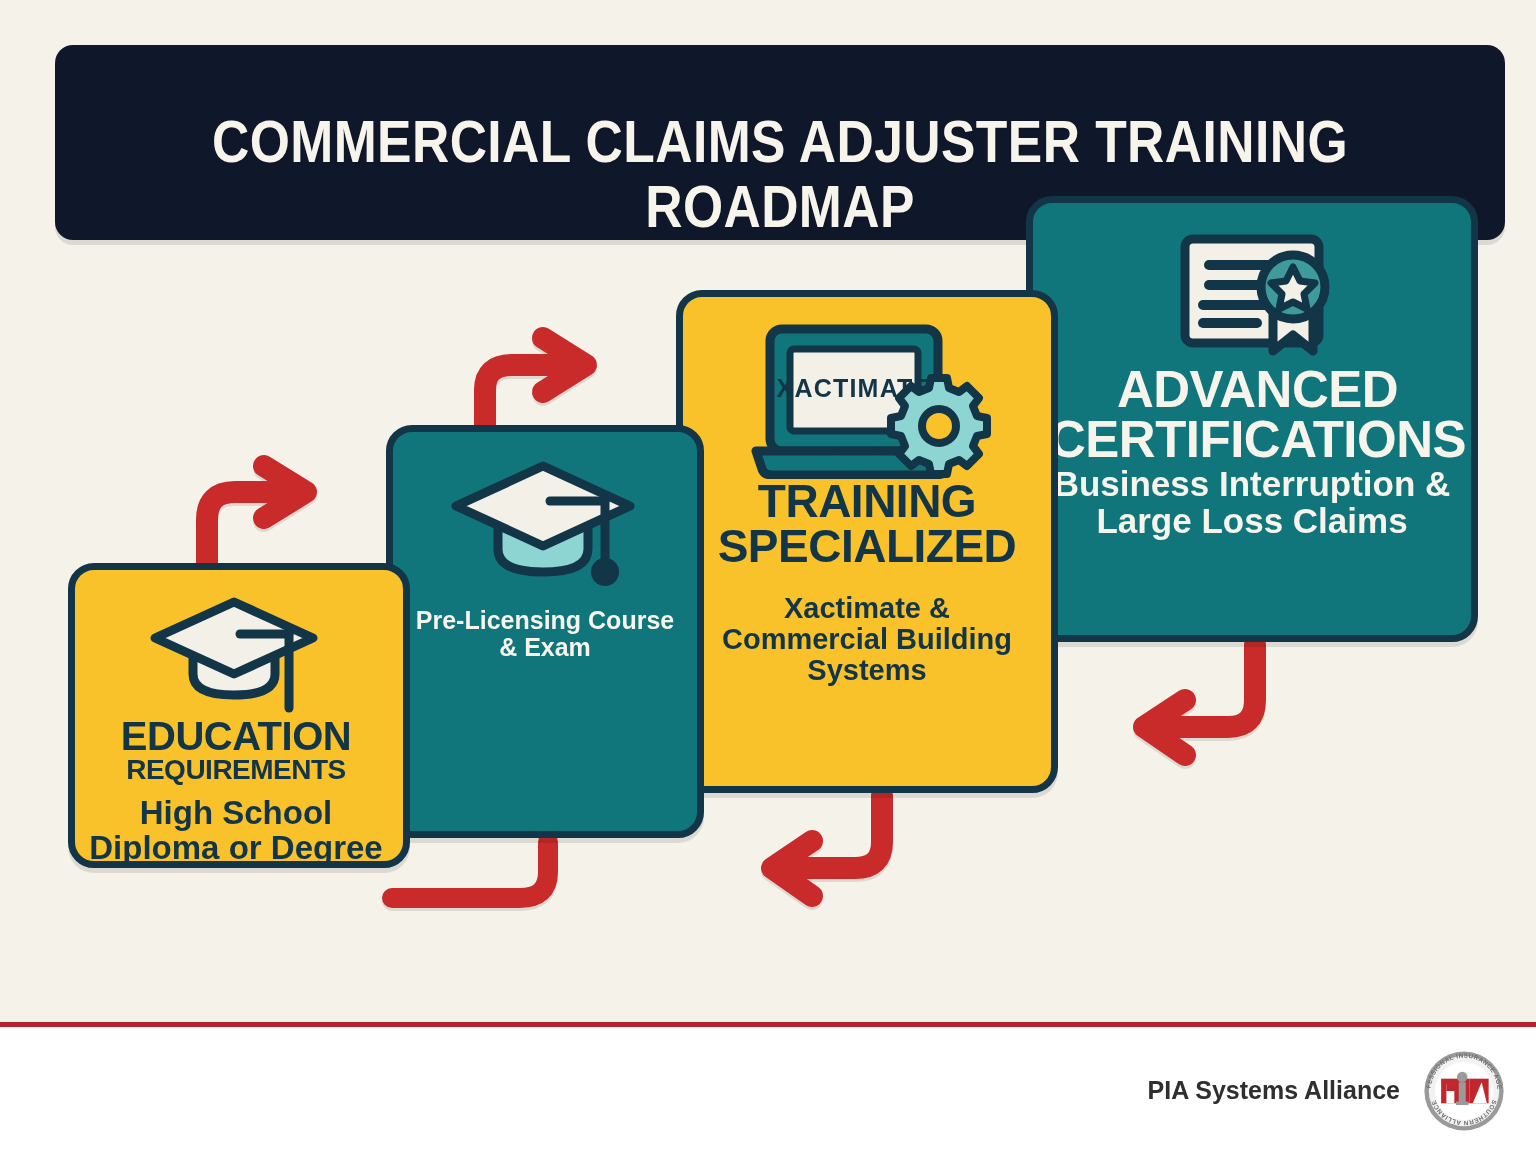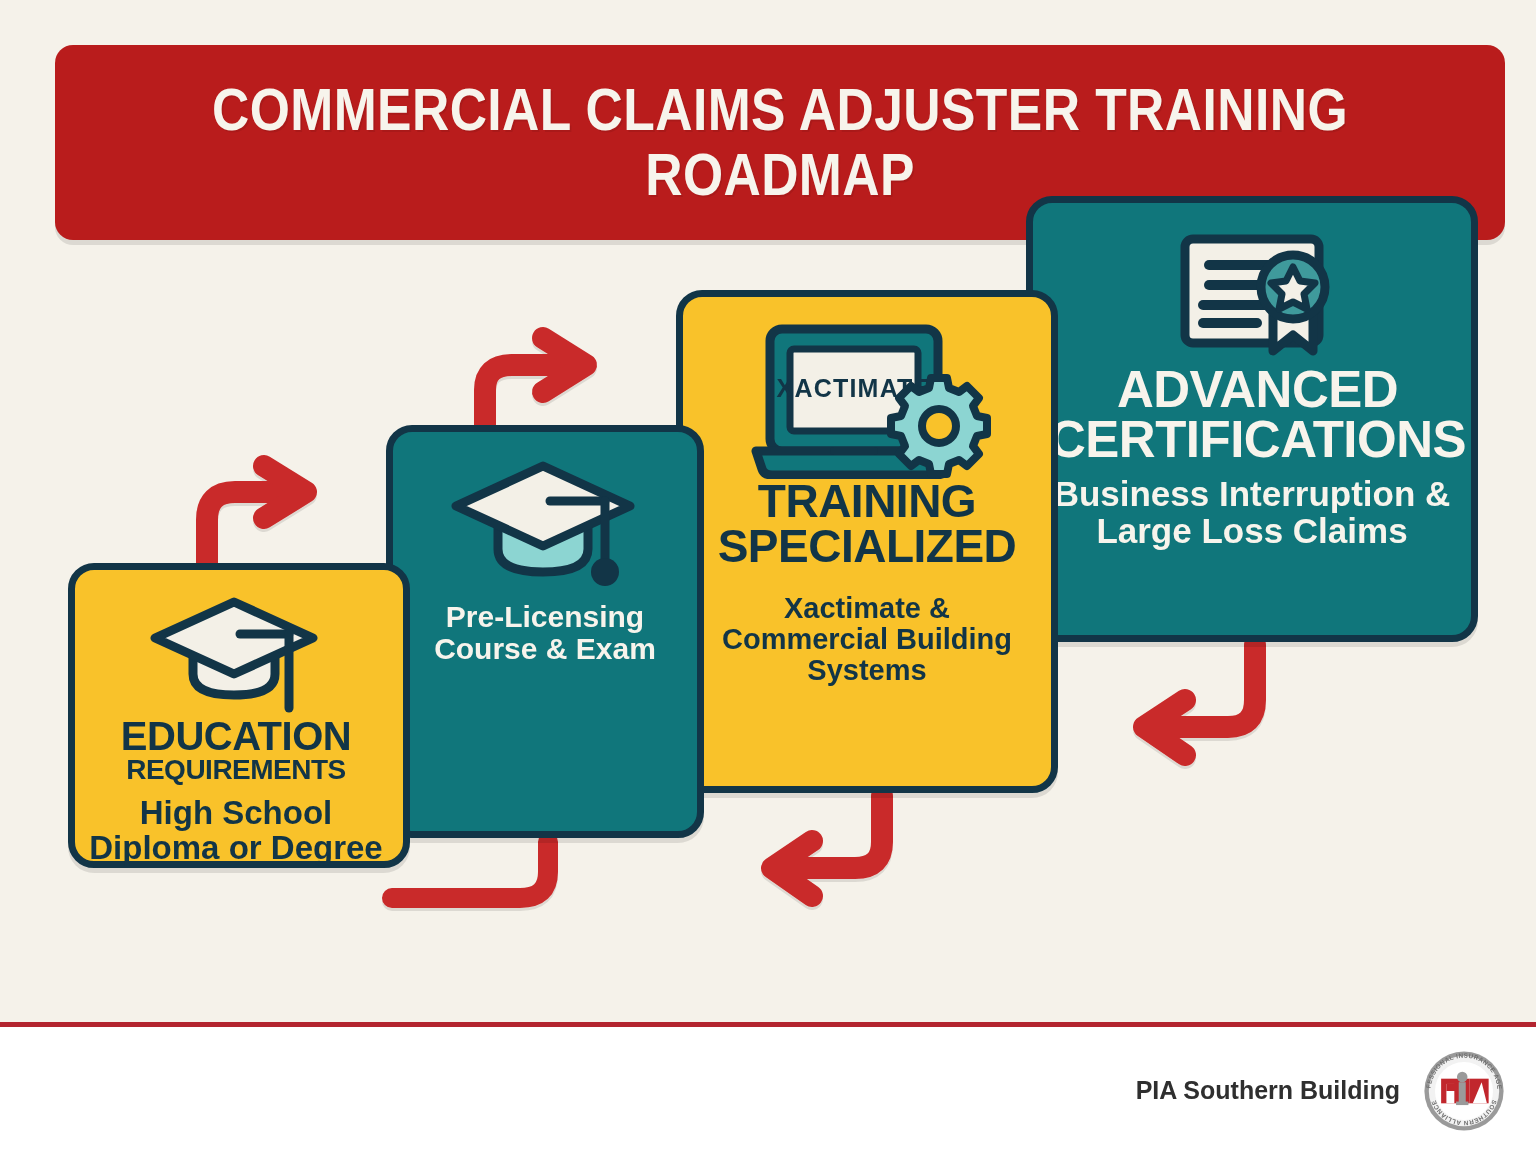--- a/index.html
+++ b/index.html
@@ -23,25 +23,25 @@
     left: 0; top: 0;
     width: 1536px; height: 1023px;
     background: #f5f2ea;
   }
 
   
   .header-banner {
     position: absolute;
     left: 55px; top: 45px;
     width: 1450px; height: 195px;
-    background: #b91c1c;
+    background: #0f172a;
     border-radius: 18px;
     box-shadow: 0 5px 0 rgba(0,0,0,0.10);
     display: flex;
-    align-items: center;
+    align-items: flex-end;
     justify-content: center;
     z-index: 2;
   }
   .header-title {
     color: #f7f4ec;
     font-size: 60px;
     font-weight: 700;
     letter-spacing: 0.5px;
     line-height: 1.08;
     text-align: center;
@@ -95,39 +95,39 @@
   #card-education .card-title .line2 { font-size: 28px; }
   #card-education .card-sub { font-size: 33px; margin-top: 12px; }
 
   
   #card-licensing {
     left: 386px; top: 425px;
     width: 318px; height: 413px;
     z-index: 6;
   }
   #card-licensing .card-title { font-size: 44px; }
-  #card-licensing .card-sub { font-size: 30px; margin-top: 2px; }
+  #card-licensing .card-sub { font-size: 25px; margin-top: 8px; }
 
   
   #card-specialized {
     left: 676px; top: 290px;
     width: 382px; height: 503px;
     z-index: 5;
   }
   #card-specialized .card-title { font-size: 46px; }
   #card-specialized .card-sub { font-size: 29px; margin-top: 24px; }
 
   
   #card-advanced {
     left: 1026px; top: 196px;
     width: 452px; height: 446px;
     z-index: 4;
   }
   #card-advanced .card-title { font-size: 51px; margin-left: 11px; }
-  #card-advanced .card-sub { font-size: 35px; margin-top: 10px; }
+  #card-advanced .card-sub { font-size: 35px; }
 
   
   .footer-rule {
     position: absolute;
     left: 0; top: 1022px;
     width: 1536px; height: 5px;
     background: #b3242f;
     z-index: 10;
   }
   .footer {
@@ -263,21 +263,21 @@
     <div class="card-title">
       <div>EDUCATION</div>
       <div class="line2">REQUIREMENTS</div>
     </div>
     <div class="card-sub">High School Diploma or Degree</div>
   </div>
 
   <div class="footer-rule"></div>
   <div class="footer">
     <div class="footer-text">
-      <div class="footer-org">PIA Southern Building</div>
+      <div class="footer-org">PIA Systems Alliance</div>
     </div>
     <div class="footer-logo">
       <svg viewBox="0 0 100 100" width="88" height="88">
         <defs>
           <path id="ringTop" d="M 50 50 m -38 0 a 38 38 0 1 1 76 0" fill="none"></path>
           <path id="ringBot" d="M 50 50 m 34 0 a 34 34 0 1 1 -68 0" fill="none"></path>
         </defs>
         <circle cx="50" cy="50" r="45" fill="#9a9a9a"></circle>
         <circle cx="50" cy="50" r="40" fill="#f2f2f2"></circle>
         <circle cx="50" cy="50" r="33" fill="#ffffff"></circle>

